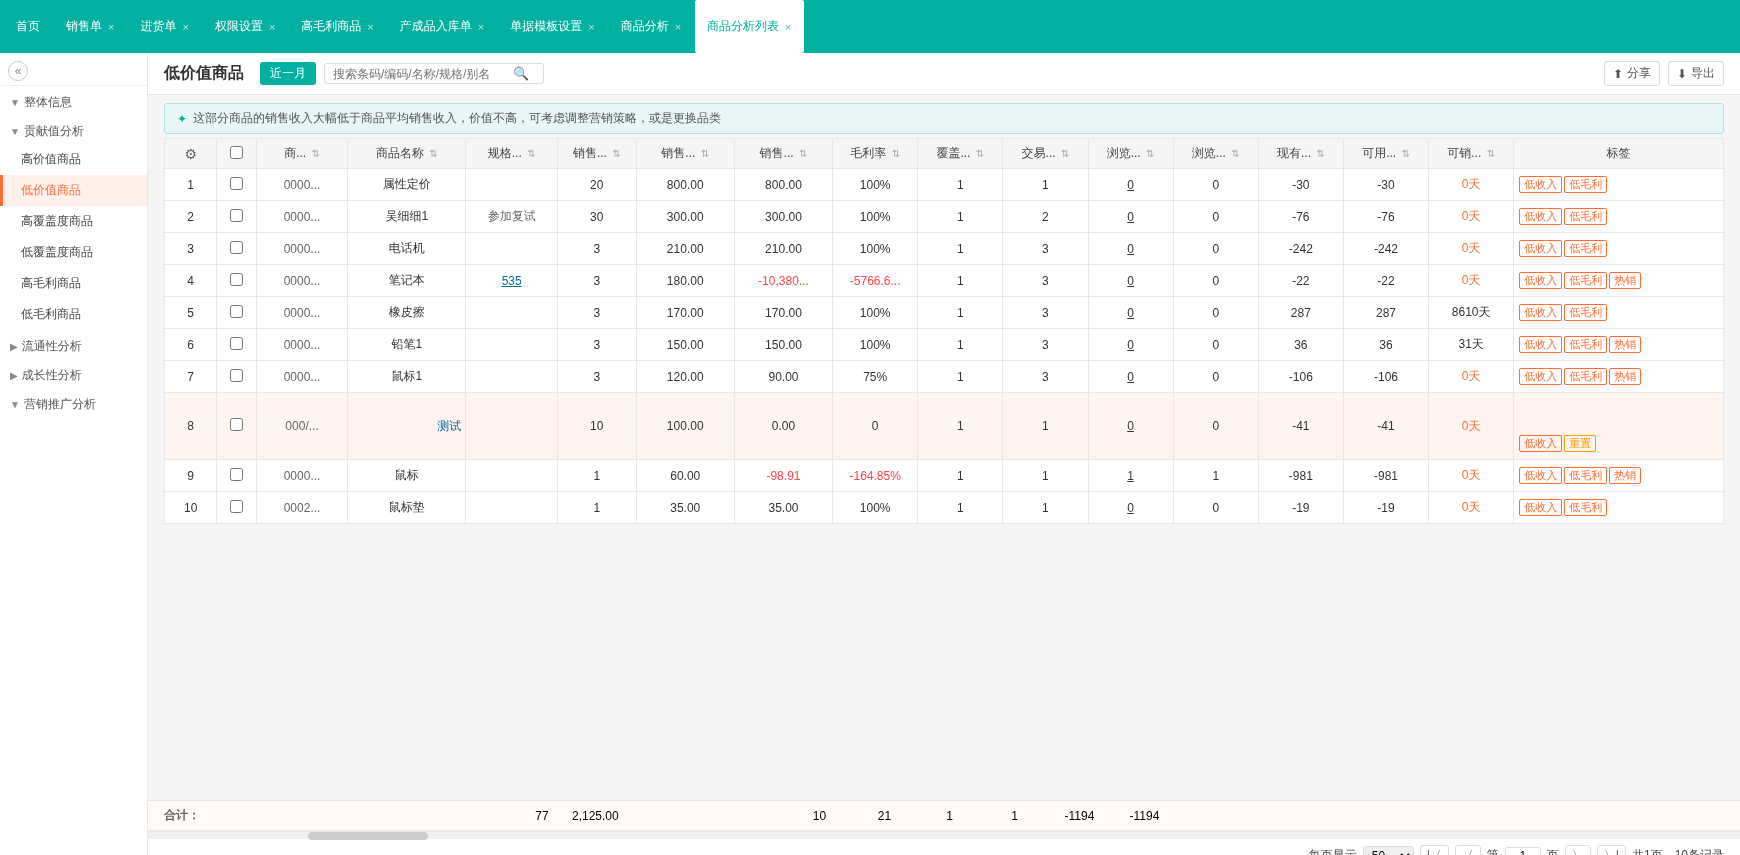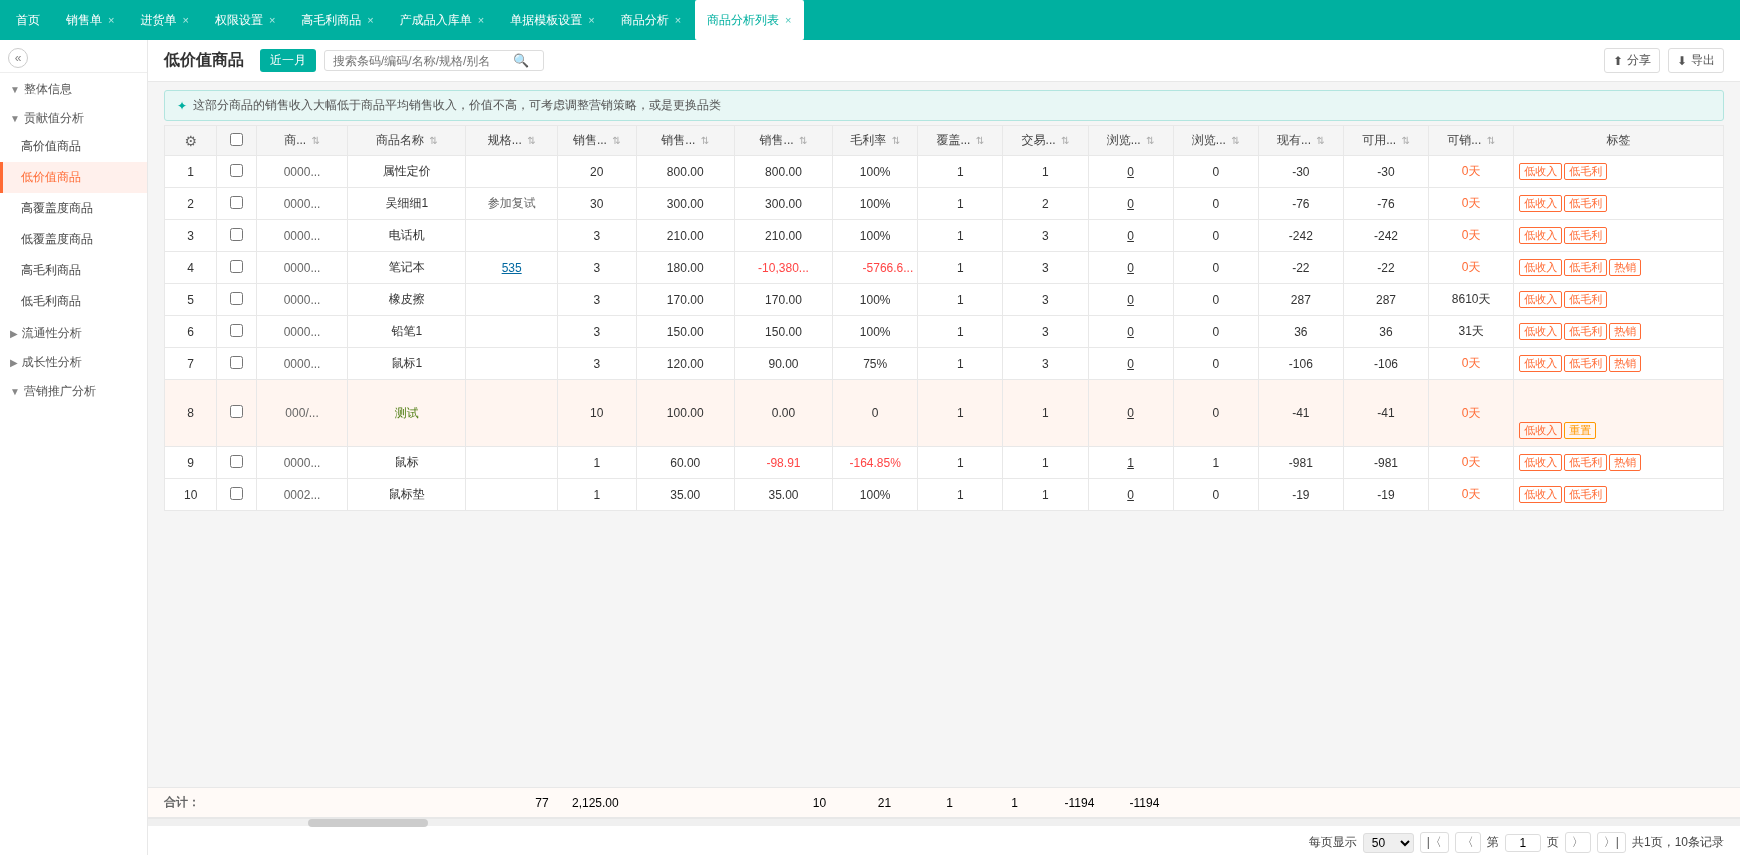--- a/index.html
+++ b/index.html
@@ -3,21 +3,21 @@
   <meta charset="utf-8">
   <style>
     * { box-sizing: border-box; margin: 0; padding: 0; font-family: 'Microsoft YaHei', Arial, sans-serif; font-size: 12px; }
     body { background: #f5f5f5; overflow: hidden; width: 1740px; height: 855px; }
 
     
     .top-nav {
       display: flex;
       align-items: center;
       background: #00b0a0;
-      height: 40px;
+      height: 53px;
       padding: 0 4px;
       gap: 2px;
     }
     .nav-item {
       color: #fff;
       padding: 0 12px;
       height: 100%;
       display: flex;
       align-items: center;
       cursor: pointer;
@@ -516,21 +516,21 @@
   </tr>
             <tr>
     <td>4</td>
     <td class="checkbox-cell"><input type="checkbox" style=""></td>
     <td style="color:#666;">0000...</td>
     <td style="color:#333; cursor:pointer;">笔记本</td>
     <td style="color:#0369a1;text-decoration:underline;">535</td>
     <td>3</td>
     <td>180.00</td>
     <td style="color:#f44;">-10,380...</td>
-    <td style="color:#f44;text-align:right;">-5766.6...</td>
+    <td style="color:#f44;">-5766.6...</td>
     <td>1</td>
     <td>3</td>
     <td><span class="link-underline">0</span></td>
     <td>0</td>
     <td>-22</td>
     <td>-22</td>
     <td style="color:#ff6b35;">0天</td>
     <td style="text-align:left;"><span class="tag tag-orange">低收入</span><span class="tag tag-orange">低毛利</span><span class="tag tag-orange">热销</span></td>
   </tr>
             <tr>
@@ -587,21 +587,21 @@
     <td>0</td>
     <td>-106</td>
     <td>-106</td>
     <td style="color:#ff6b35;">0天</td>
     <td style="text-align:left;"><span class="tag tag-orange">低收入</span><span class="tag tag-orange">低毛利</span><span class="tag tag-orange">热销</span></td>
   </tr>
             <tr class="row-highlight">
     <td>8</td>
     <td class="checkbox-cell"><input type="checkbox" style=""></td>
     <td style="color:#666;">000/...</td>
-    <td style="color:#4d7c0f; cursor:pointer;">测试</td>
+    <td style="color:#0369a1; cursor:pointer;text-align:right;">测试</td>
     <td style="color:#666;"></td>
     <td>10</td>
     <td>100.00</td>
     <td style="color:#333;">0.00</td>
     <td style="color:#333;">0</td>
     <td>1</td>
     <td>1</td>
     <td><span class="link-underline">0</span></td>
     <td>0</td>
     <td>-41</td>

